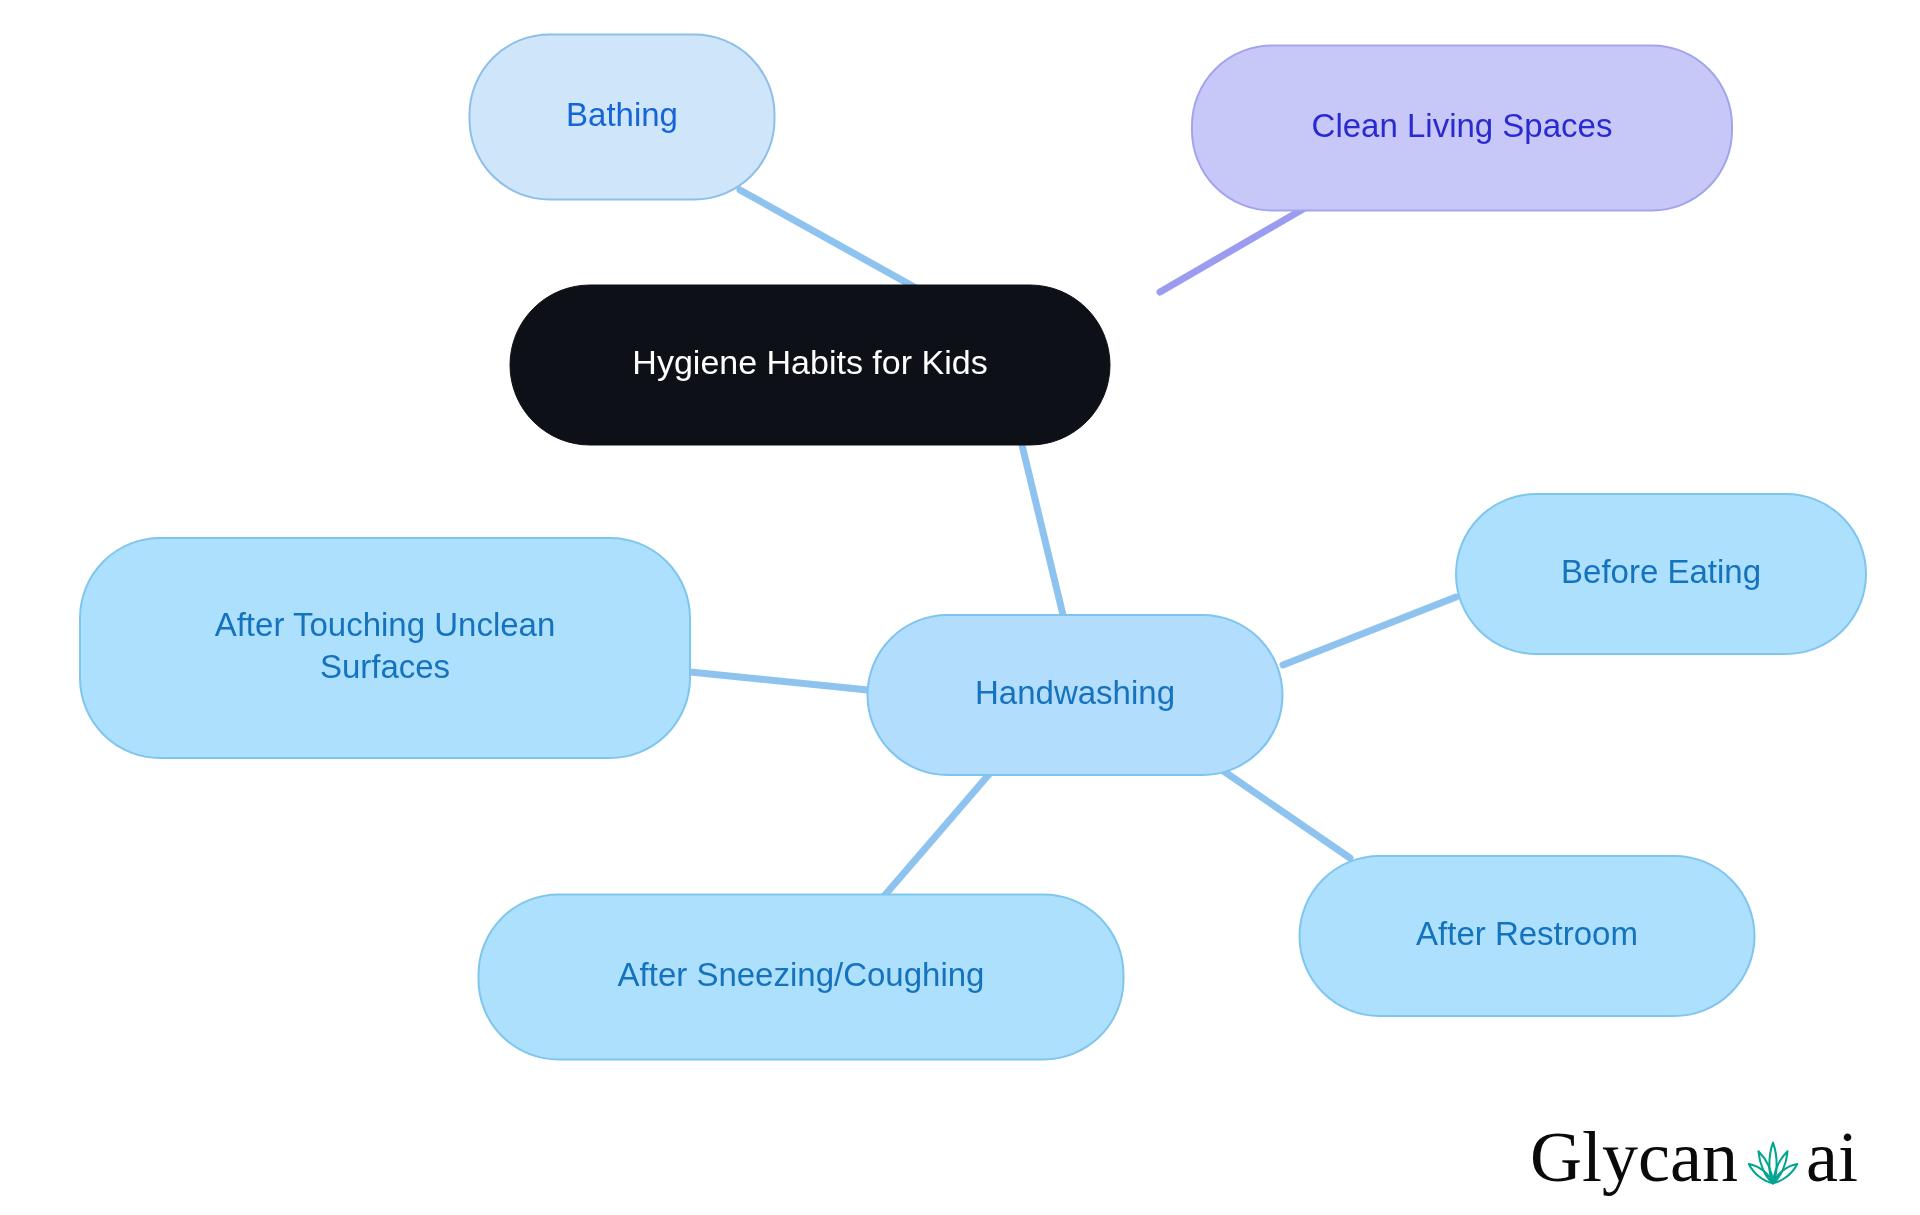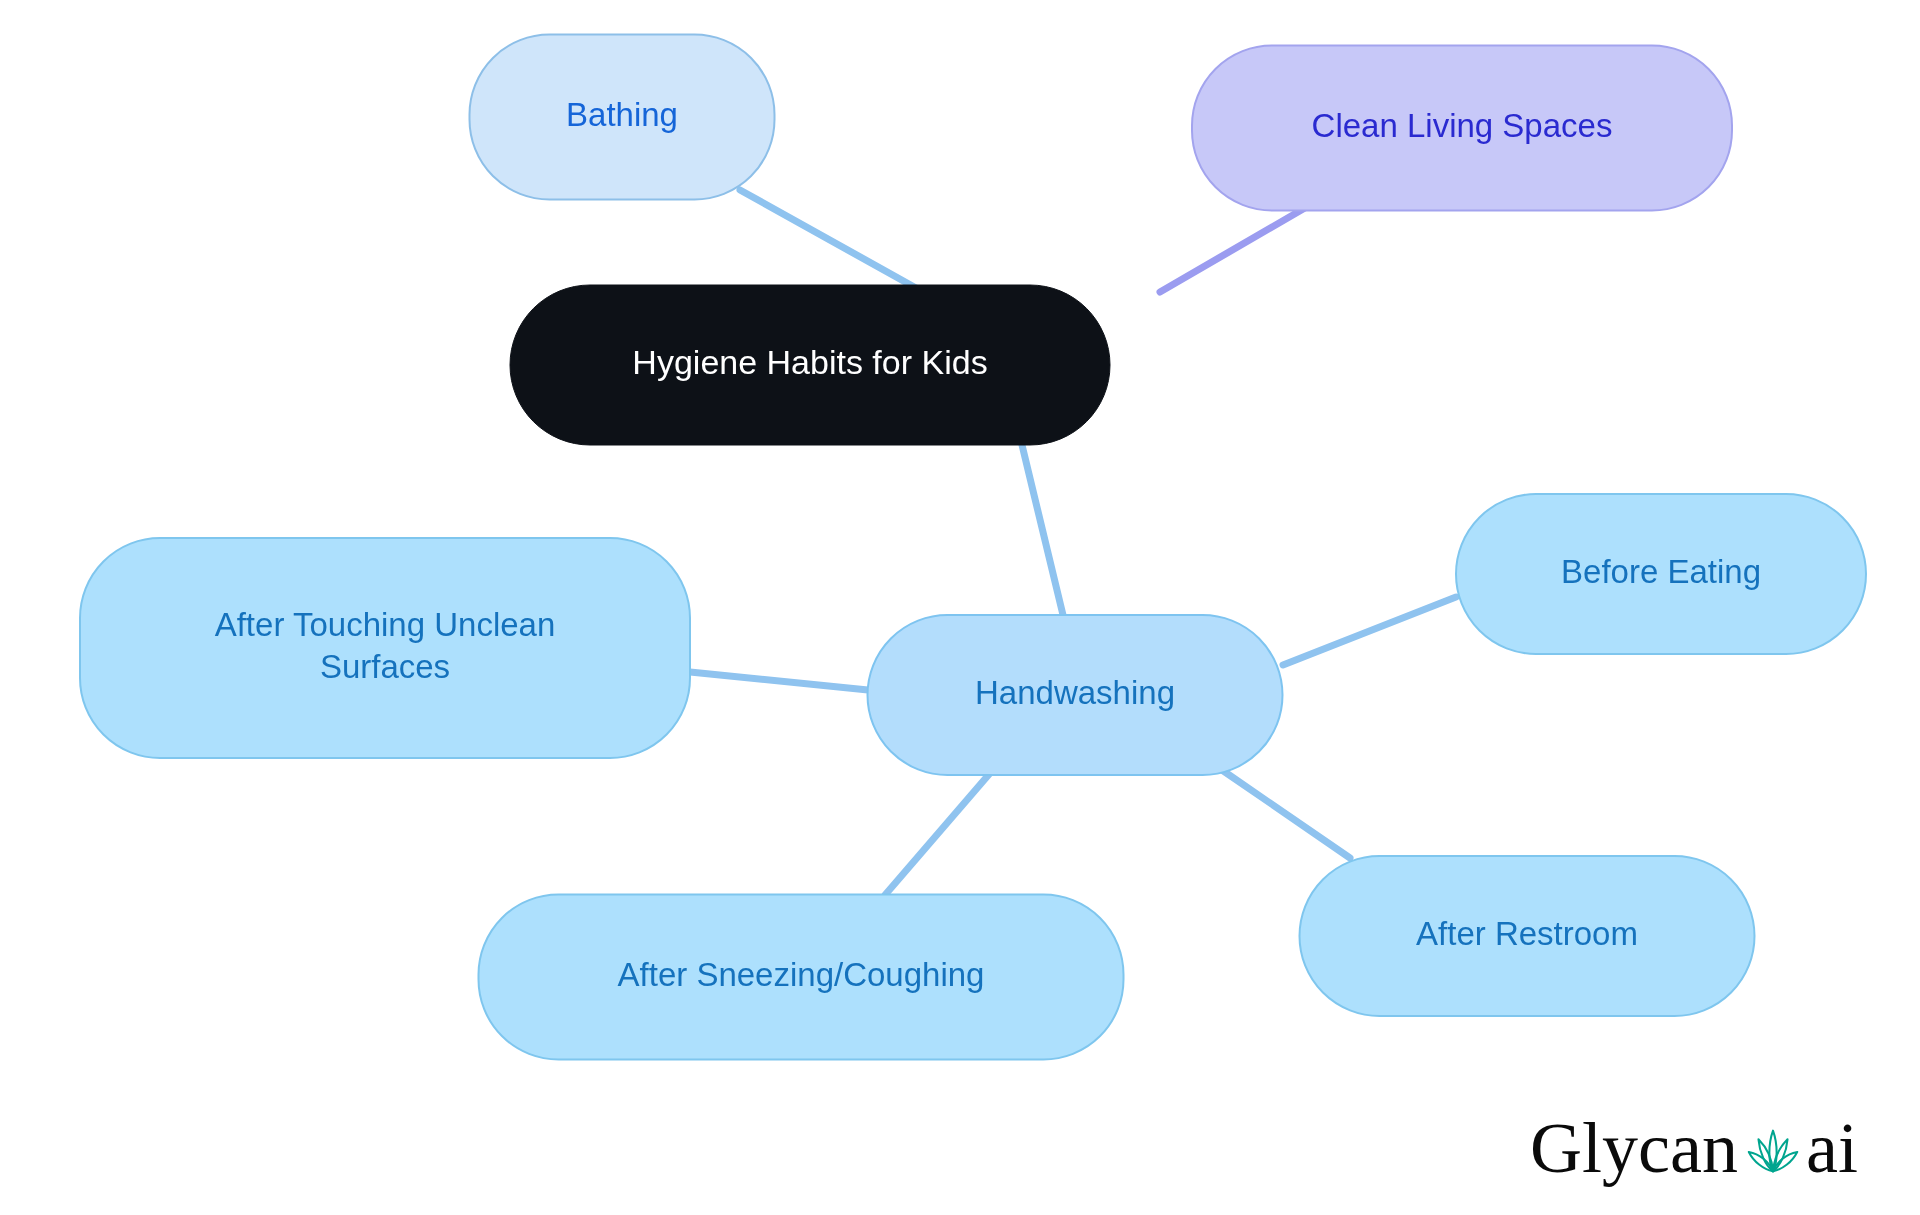--- a/index.html
+++ b/index.html
@@ -31,21 +31,21 @@
   .node-label {
     font-family: "Liberation Sans", sans-serif;
     text-anchor: middle;
     dominant-baseline: middle;
   }
   .brand-logo {
     position: absolute;
     right: 62px;
     bottom: 22px;
     display: flex;
-    align-items: center;
+    align-items: flex-end;
     height: 90px;
   }
   .brand-word {
     font-family: "Liberation Serif", serif;
     font-size: 72px;
     color: #0a0a0a;
     letter-spacing: 0px;
     line-height: 1;
   }
   .brand-mark {

